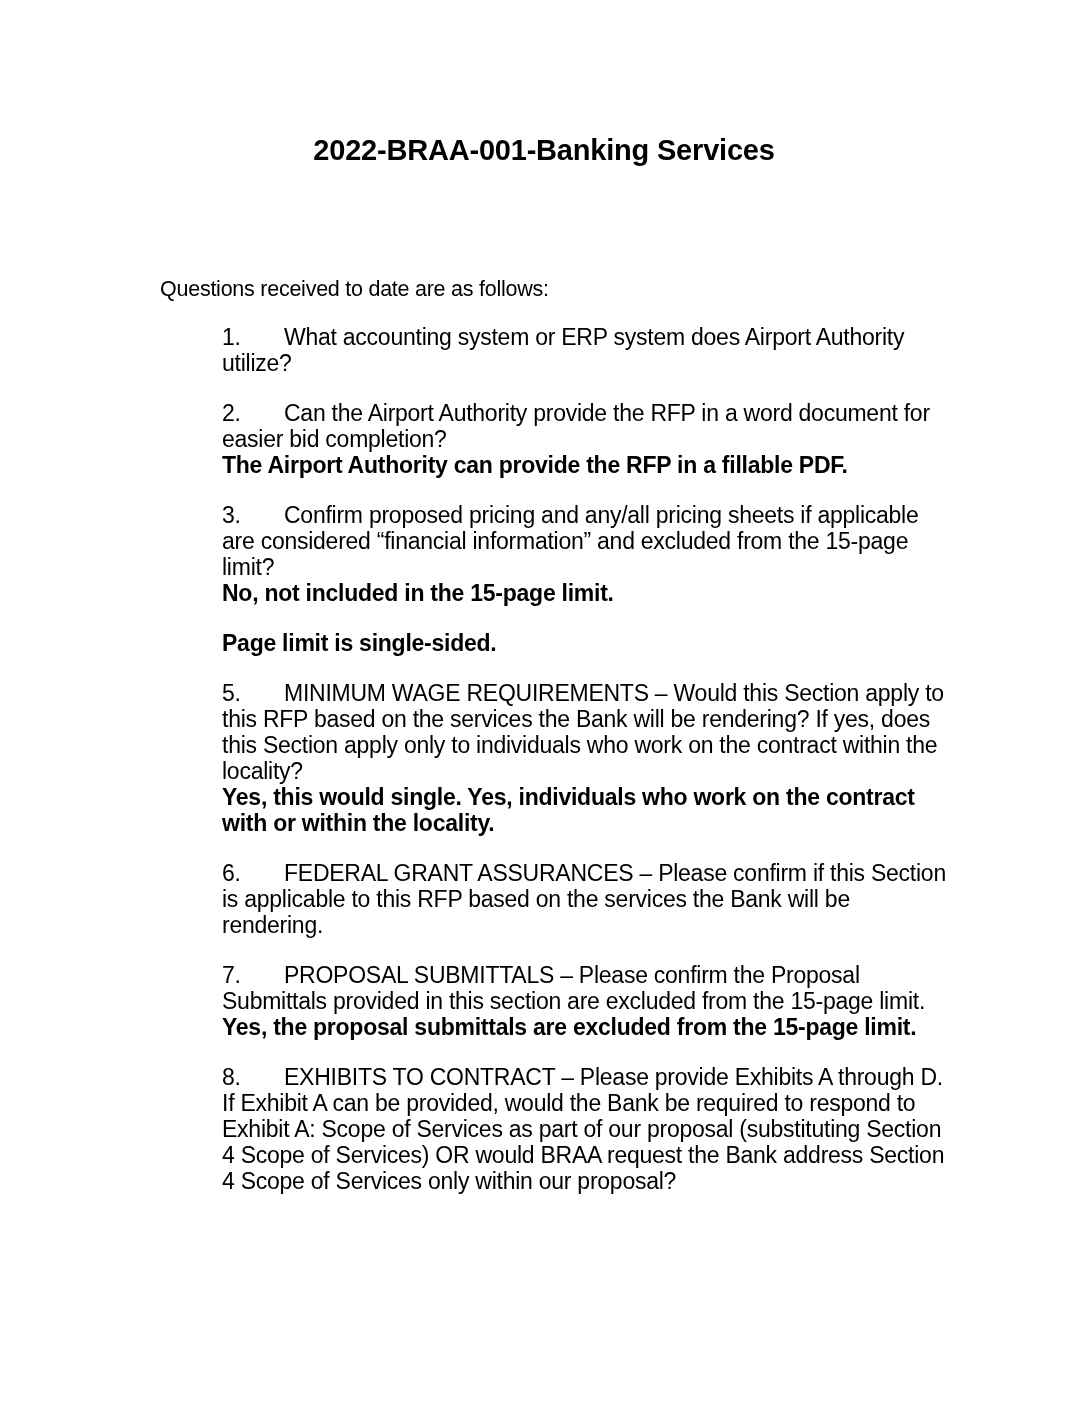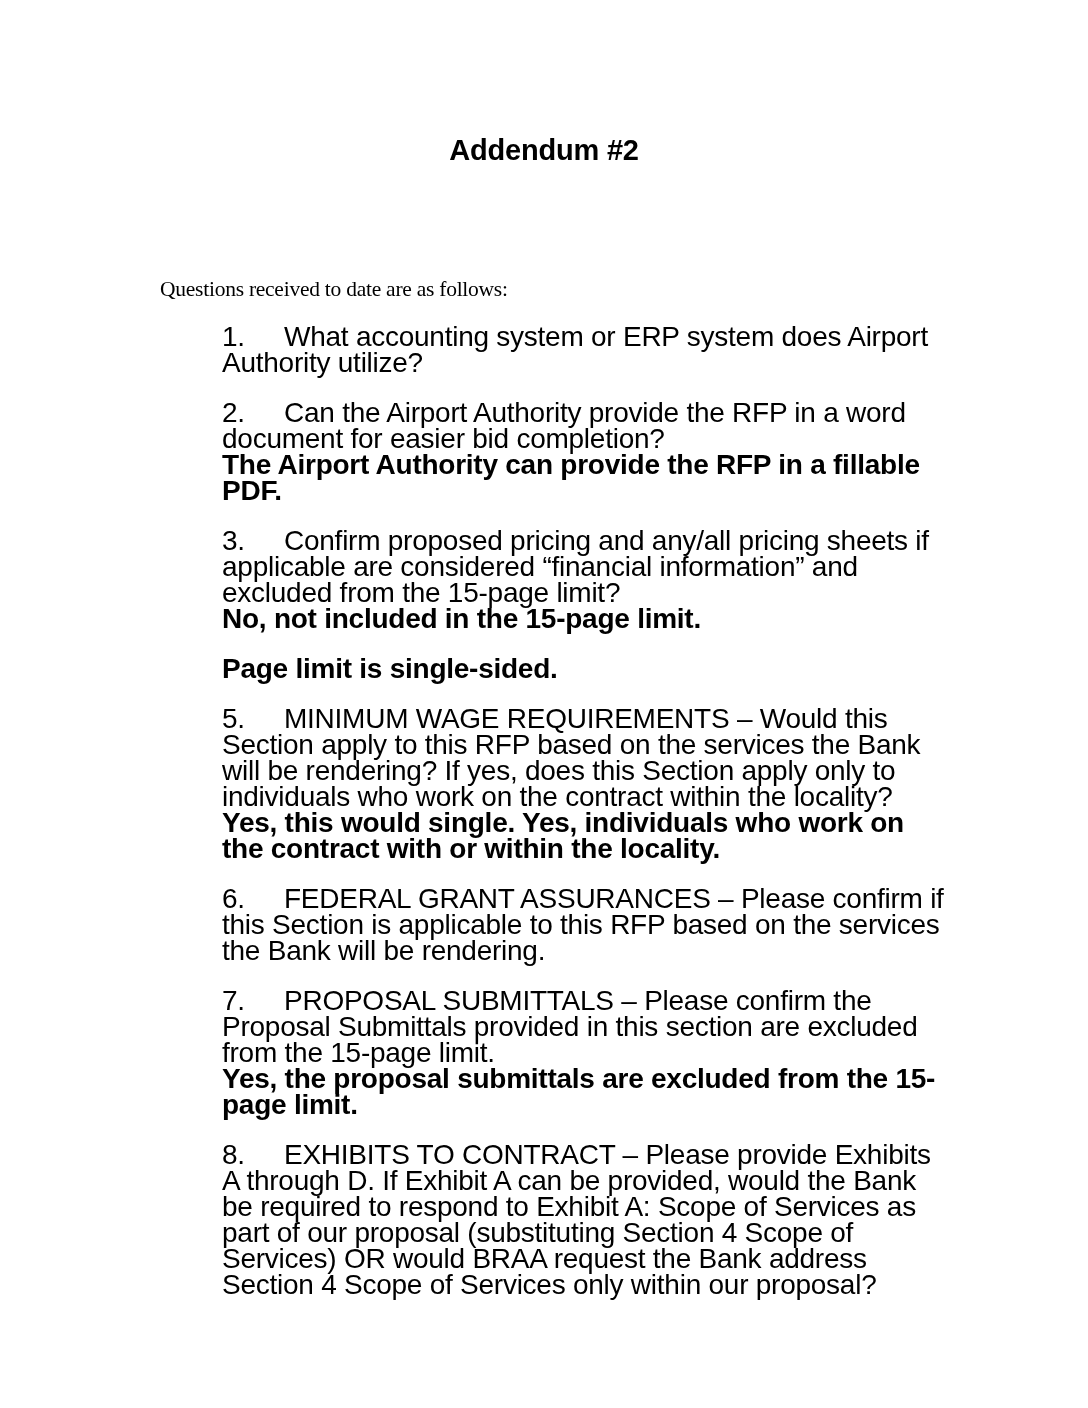--- a/index.html
+++ b/index.html
@@ -47,27 +47,26 @@
     top: 276px;
     width: 790px;
   }
 
   .intro {
     font-size: 21.5px;
     line-height: 27px;
     letter-spacing: -0.25px;
     margin: 0 0 21px 0;
     white-space: pre;
-    font-family: Liberation Serif, serif;
   }
 
   .qa {
     margin: 0 0 24px 0;
     padding-left: 62px;   
-    font-size: 28px;
+    font-size: 23px;
     line-height: 26px;
     letter-spacing: -0.25px;
     text-indent: 0;
   }
   .qa:last-child { margin-bottom: 8px; }
 
   .q-text {
     margin: 0;
     font-weight: normal;
     text-align: left;
@@ -81,21 +80,21 @@
     font-weight: bold;
     text-align: left;
   }
 </style>
 </head>
 <body>
 
 <div class="page">
 
   <div class="title-block">
-    <div class="title-line">Addendum #2</div>
+    <div class="title-line">2022-BRAA-001-Banking Services</div>
   </div>
 
   <div class="body-block">
 
     <p class="intro">Questions received to date are as follows:</p>
 
     <div class="qa">
       <p class="q-text"><span class="q-num">1.</span><span>What accounting system or ERP system does Airport Authority utilize?</span></p>
     </div>
 

